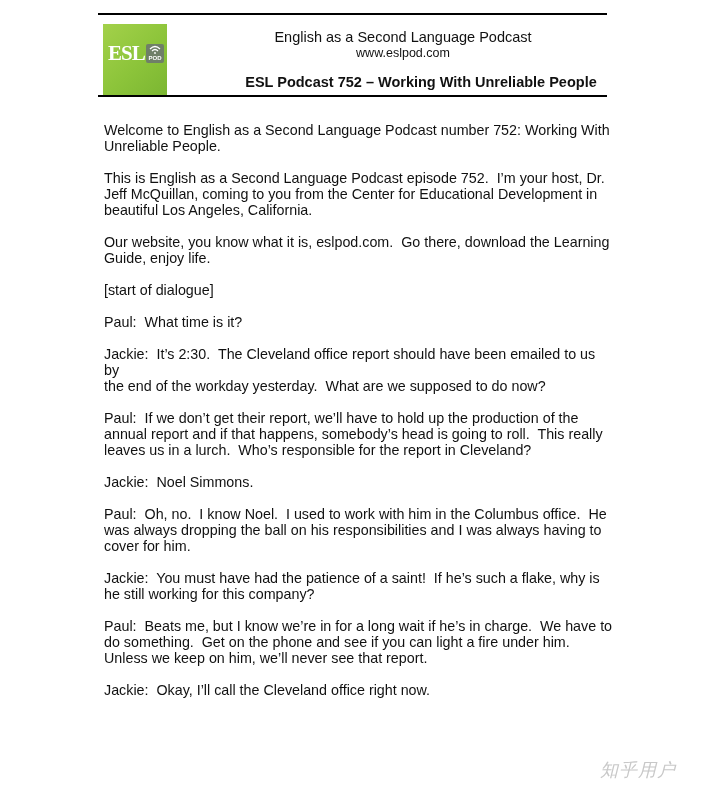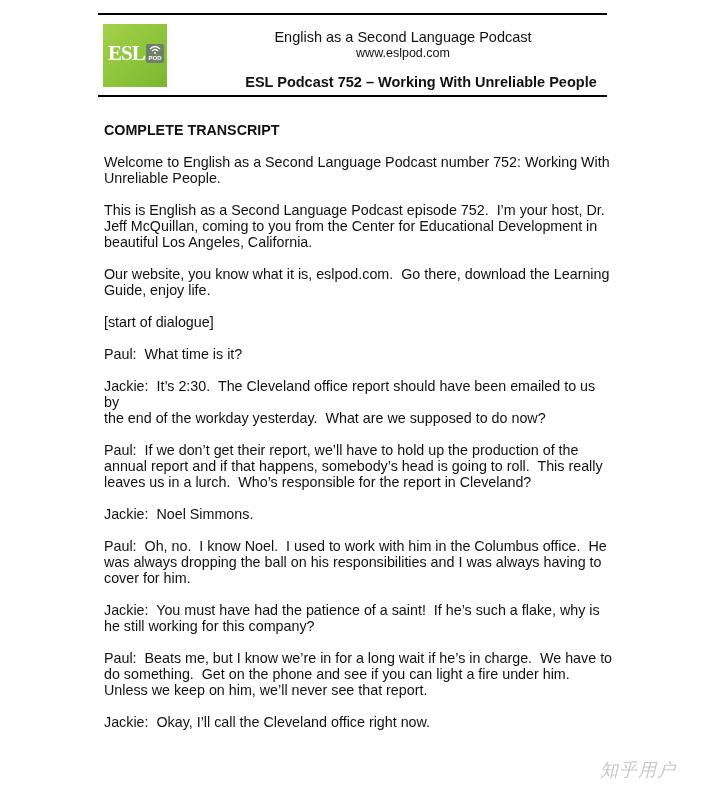--- a/index.html
+++ b/index.html
@@ -23,21 +23,21 @@
       background: #000000;
     }
     .rule.top { top: 13px; }
     .rule.bottom { top: 95px; }
 
     .logo {
       position: absolute;
       left: 103px;
       top: 24px;
       width: 64px;
-      height: 63px;
+      height: 72px;
       background: linear-gradient(135deg, #a3d14a 0%, #8cc43a 55%, #7bb632 100%);
     }
     .logo-text {
       position: absolute;
       left: 5px;
       top: 19px;
       font-family: "Liberation Serif", serif;
       font-weight: bold;
       font-size: 21px;
       letter-spacing: -1px;
@@ -152,21 +152,20 @@
   </span>
 </div>
 
 <div class="header-title">English as a Second Language Podcast</div>
 <div class="header-url">www.eslpod.com</div>
 <div class="episode-title">ESL Podcast 752 – Working With Unreliable People</div>
 
 <div class="rule bottom"></div>
 
 <div class="content">
-  <div class="section-heading">COMPLETE TRANSCRIPT</div>
   <p class="para">Welcome to English as a Second Language Podcast number 752: Working With
 Unreliable People.</p>
   <p class="para">This is English as a Second Language Podcast episode 752.  I’m your host, Dr.
 Jeff McQuillan, coming to you from the Center for Educational Development in
 beautiful Los Angeles, California.</p>
   <p class="para">Our website, you know what it is, eslpod.com.  Go there, download the Learning
 Guide, enjoy life.</p>
   <p class="para">[start of dialogue]</p>
   <p class="para">Paul:  What time is it?</p>
   <p class="para">Jackie:  It’s 2:30.  The Cleveland office report should have been emailed to us by

